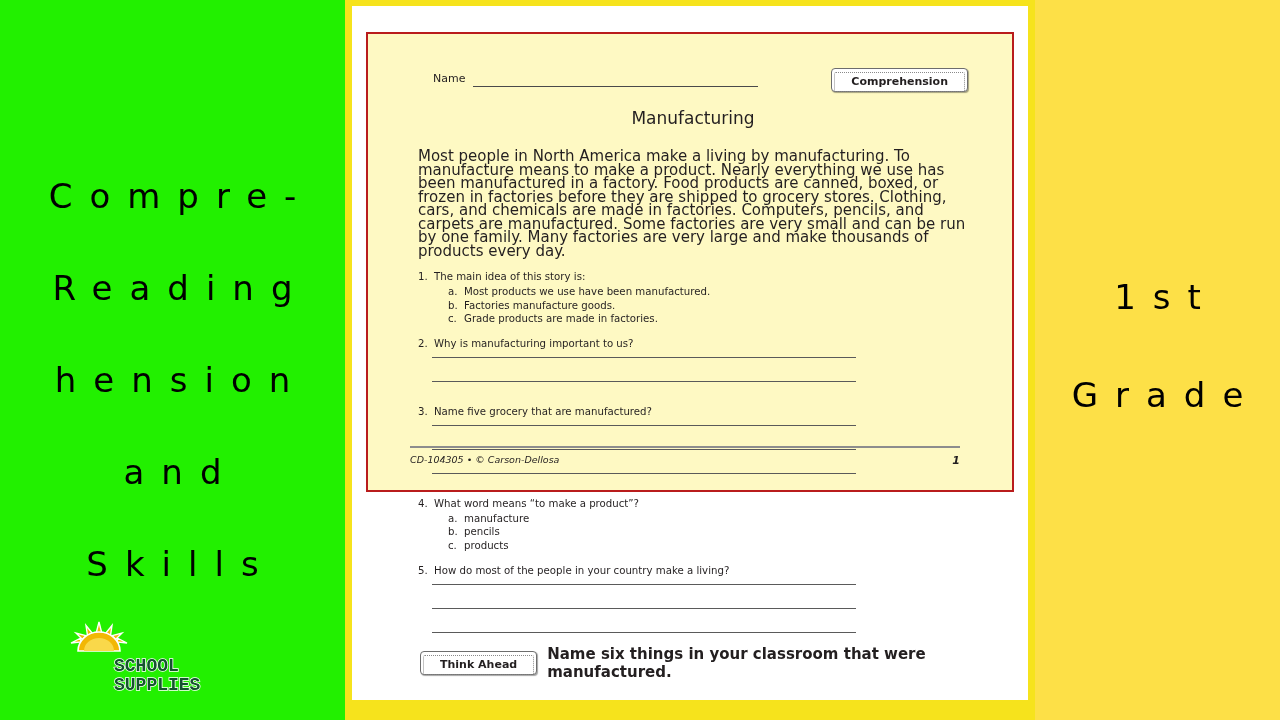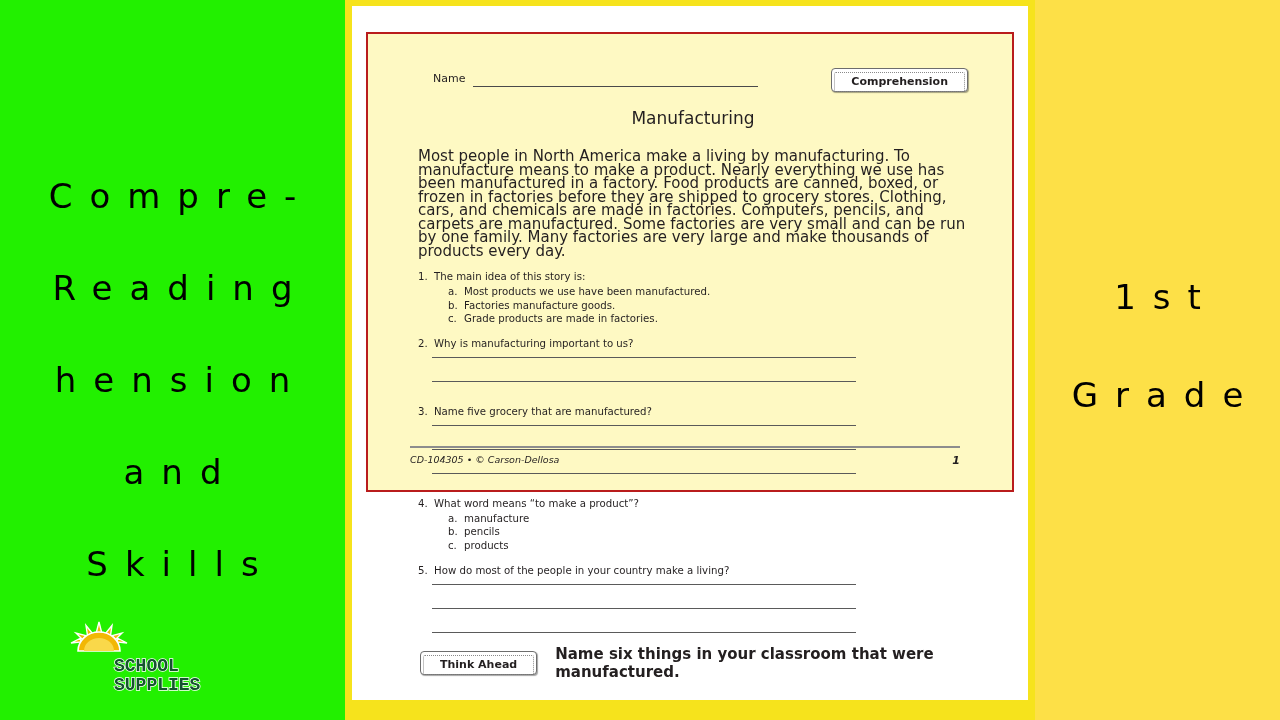--- a/index.html
+++ b/index.html
@@ -264,21 +264,20 @@
     margin-bottom: 23px;
     width: 424px;
   }
   .answer-lines.gap2 .answer-line:last-child { margin-bottom: 8px; }
 
   
   .think-row {
     position: relative;
     display: flex;
     align-items: center;
-    gap: 8px;
   }
   .think-row .label-box { margin-left: 2px; }
   .think-row .label-box-inner { min-width: 78px; }
   .think-text {
     margin-left: 10px;
     font-family: "DejaVu Sans", sans-serif;
     font-weight: 700;
     font-size: 15px;
     color: #231f20;
   }

